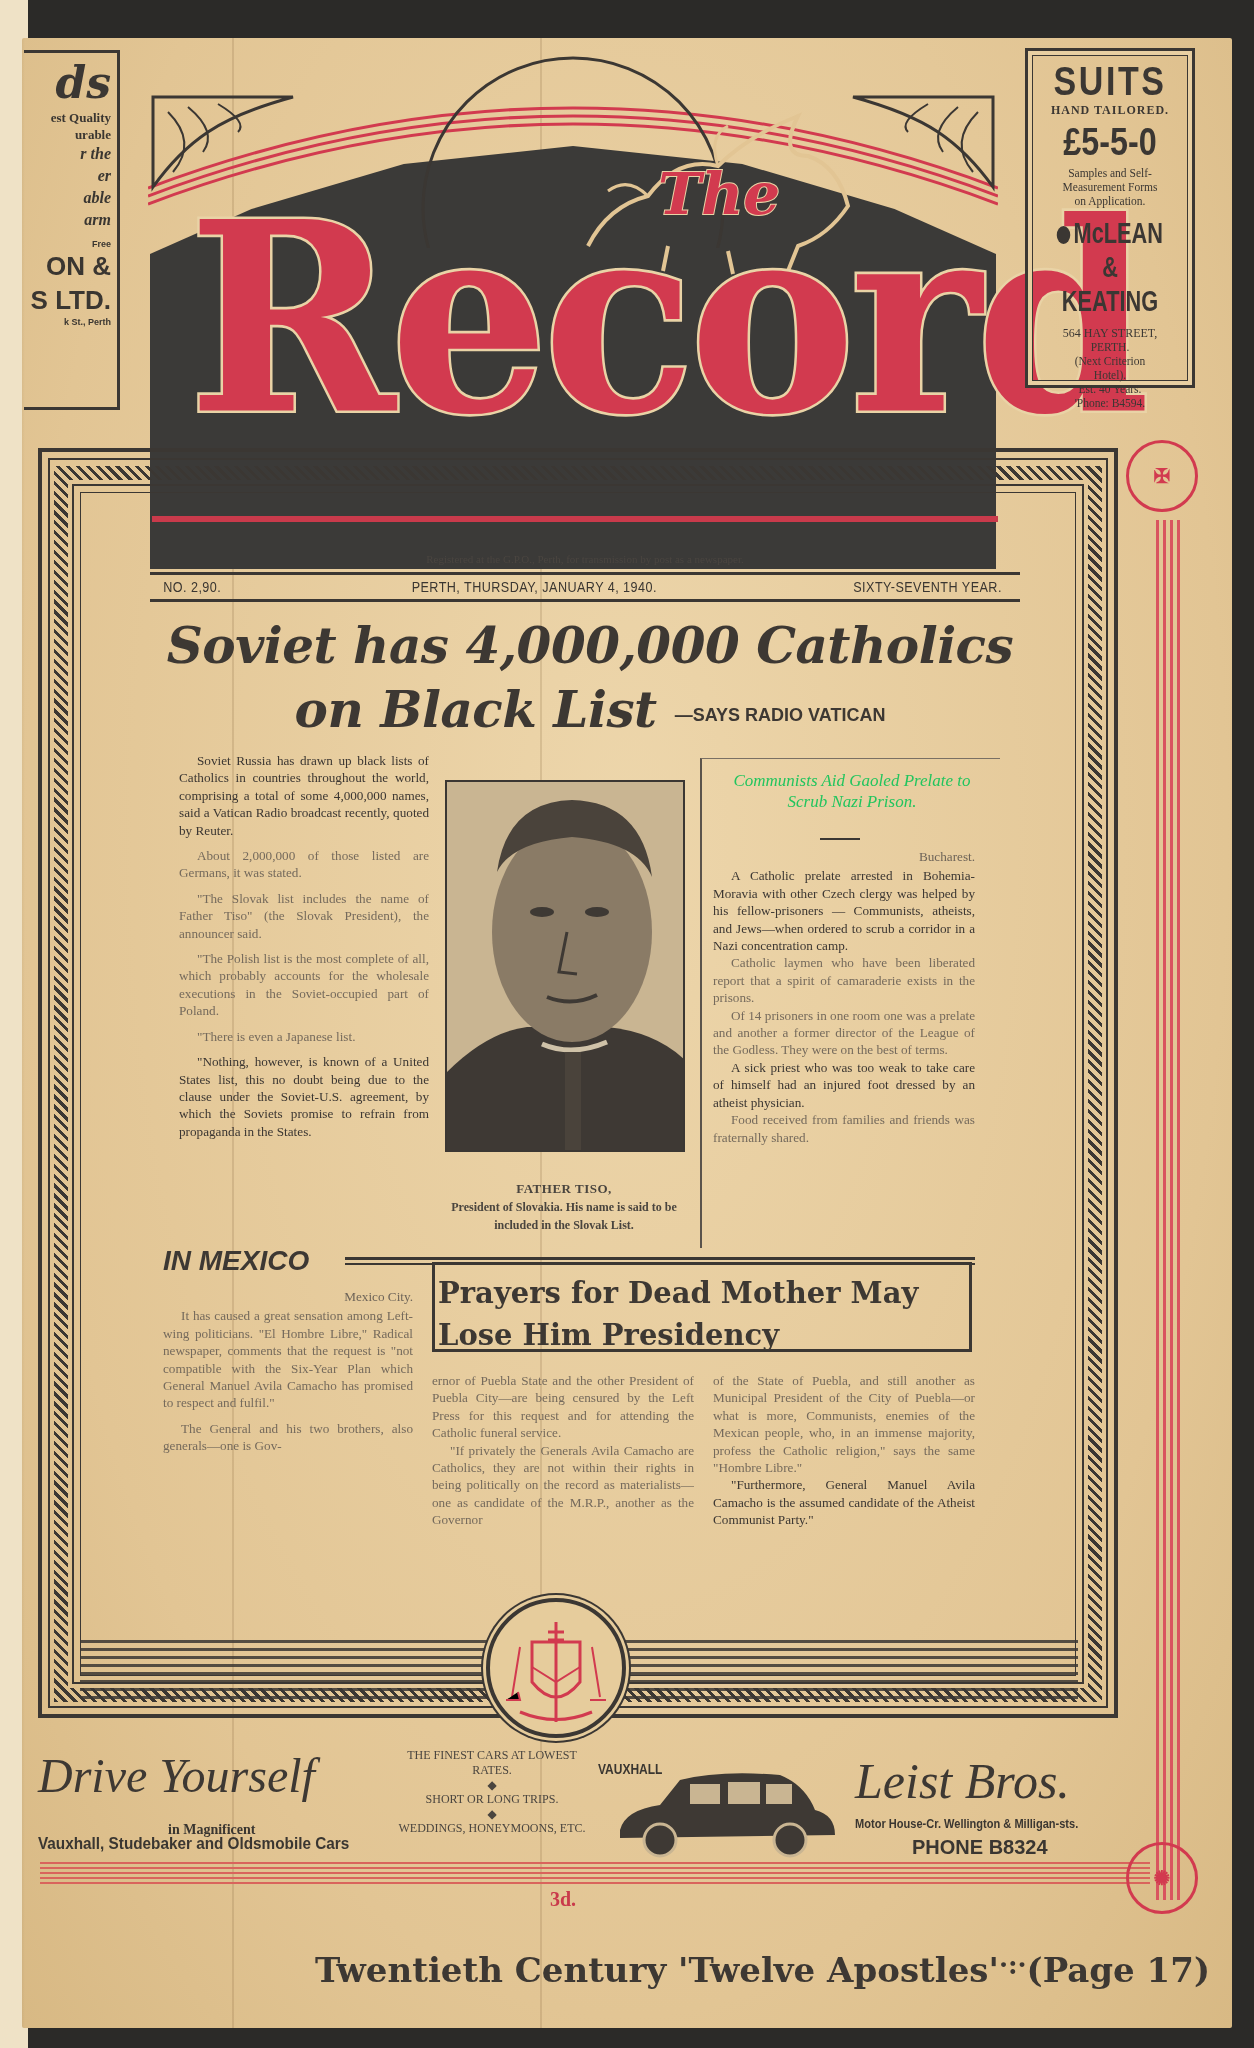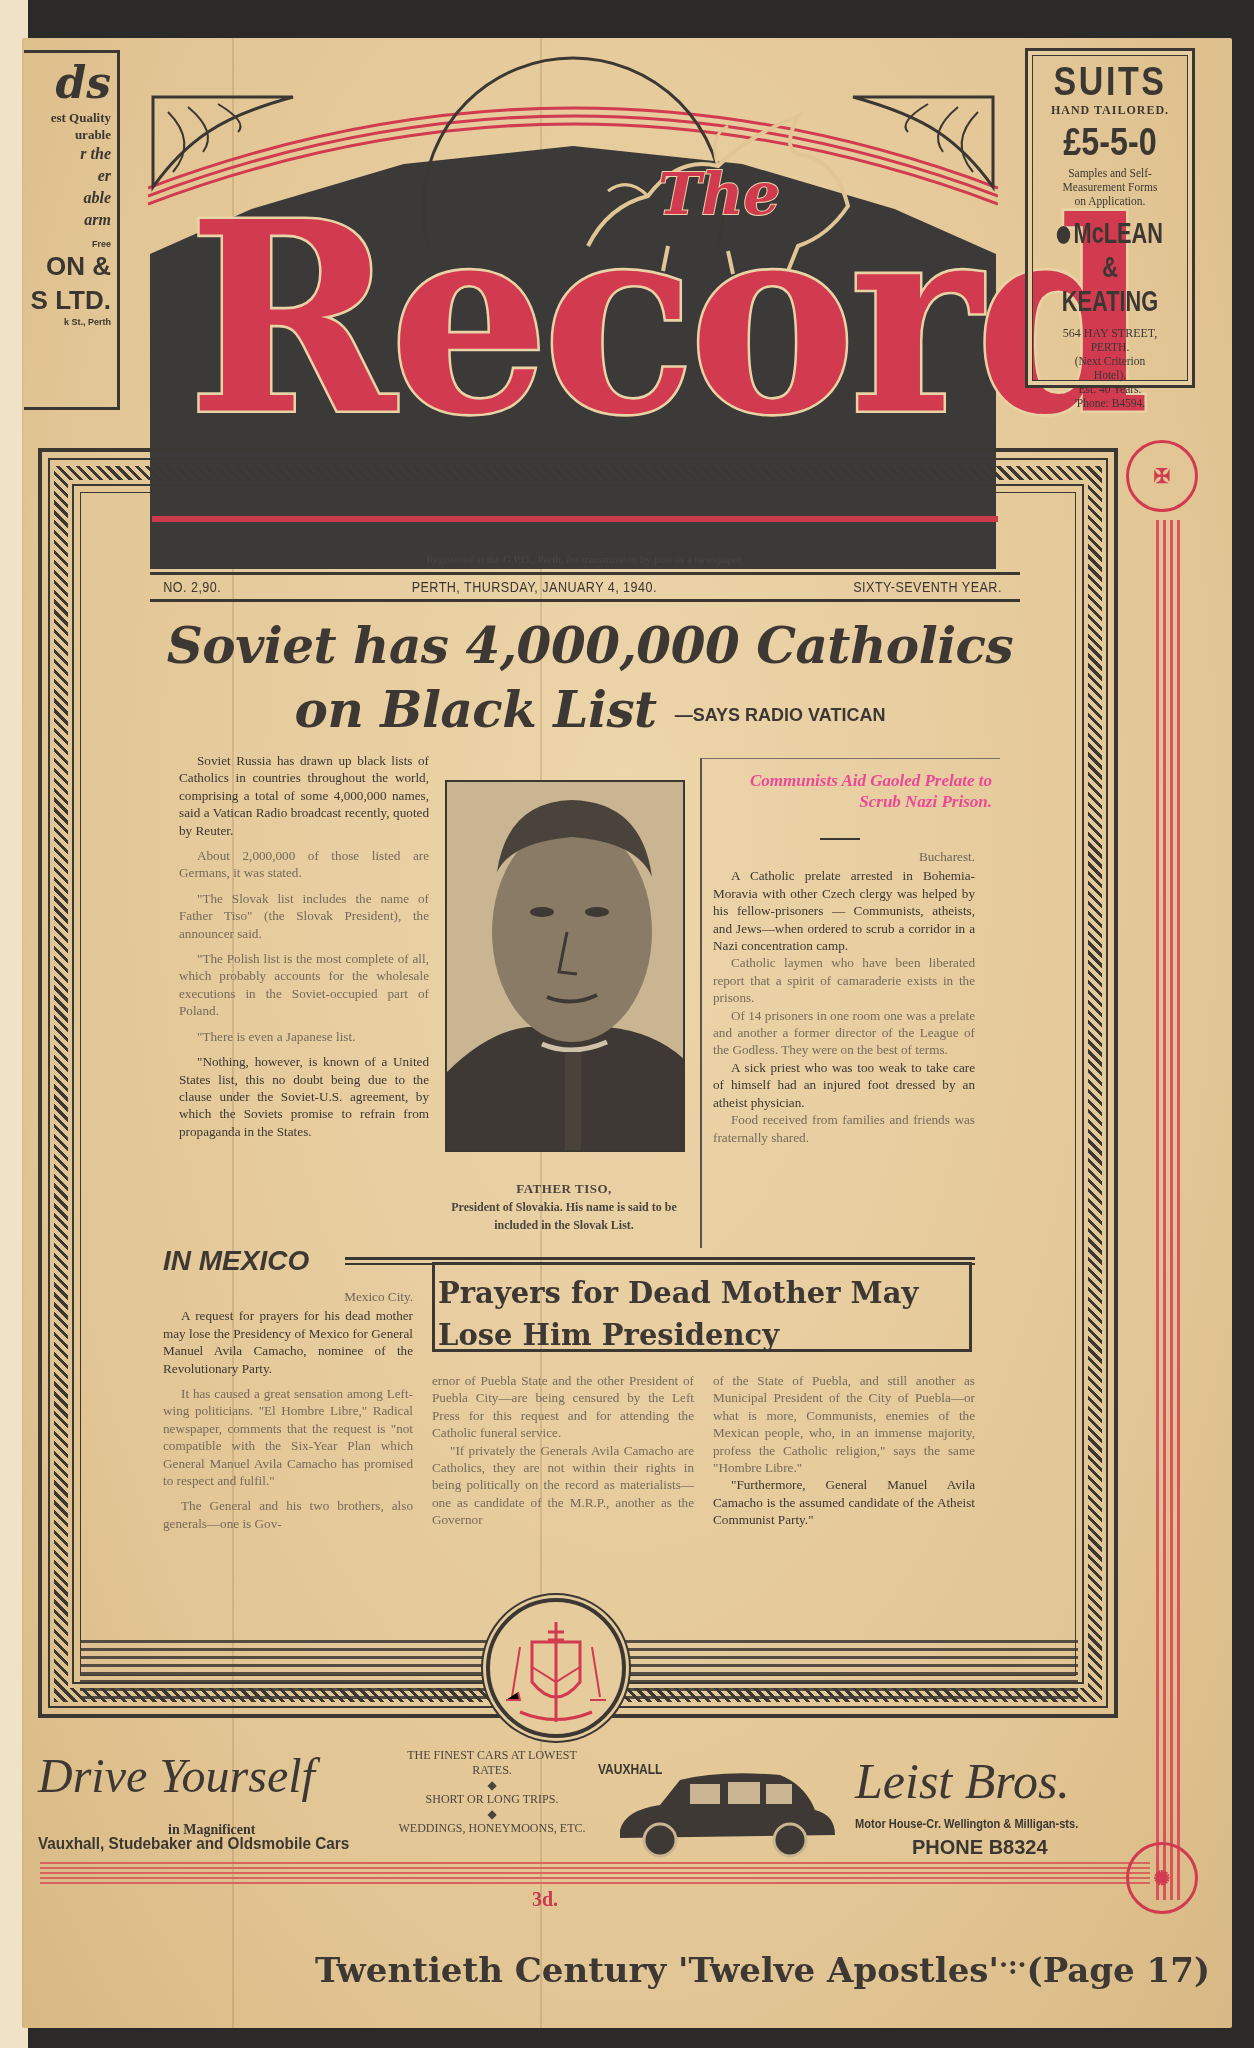--- a/index.html
+++ b/index.html
@@ -84,21 +84,21 @@
   .col p.dark { color: #3b3632; }
   .col p.light { color: #756a5c; }
   .col .place { text-align: right; text-indent: 0; margin-bottom: 2px; color: #6e6458; }
 
   .photo-box { position: absolute; left: 445px; top: 780px; width: 240px; height: 372px; border: 2px solid #3b3733; overflow: hidden;
     background: #b8a688; }
   .caption { position: absolute; left: 430px; top: 1180px; width: 268px; text-align: center; font-size: 12px; line-height: 18px; font-weight: bold; color: #4a453f; }
   .caption .name { font-size: 13px; letter-spacing: 0.5px; }
 
   .side-box { position: absolute; left: 700px; top: 758px; width: 300px; height: 490px; border-left: 2px solid #5a534b; border-top: 1px solid #7a7064; }
-  .side-head { position: absolute; left: 712px; top: 770px; width: 280px; text-align: right; font-style: italic; font-weight: bold; font-size: 17px; line-height: 21px; color: #ec4899; }
+  .side-head { position: absolute; left: 712px; top: 770px; width: 280px; text-align: center; font-style: italic; font-weight: normal; font-size: 17px; line-height: 21px; color: #22c55e; }
   .side-rule { position: absolute; left: 820px; top: 840px; width: 40px; height: 2px; background: #3b3733; }
 
   .mexico-head { position: absolute; left: 163px; top: 1245px; font-family: "Liberation Sans", sans-serif; font-style: italic; font-weight: bold; font-size: 28px; color: #3d3833; }
   .mexico-rule { position: absolute; left: 345px; top: 1257px; width: 630px; height: 8px; border-top: 3px solid #3b3733; border-bottom: 2px solid #3b3733; }
 
   .prayer-box { position: absolute; left: 432px; top: 1262px; width: 540px; height: 90px; border: 3px solid #3b3733; }
   .prayer-head { position: absolute; left: 438px; top: 1272px; width: 530px; text-align: left; font-family: "DejaVu Serif", serif; font-weight: bold; font-size: 29px; line-height: 42px; color: #3d3833; }
 
   .bottom-crest { position: absolute; left: 486px; top: 1598px; width: 140px; height: 140px; border-radius: 50%; border: 4px solid #3b3733; background: #e6cc9c; box-shadow: 0 0 0 3px #e6cc9c, 0 0 0 5px #3b3733; }
   .crest-bars { position: absolute; left: 80px; top: 1640px; width: 998px; height: 60px;
@@ -108,21 +108,21 @@
   .drive { position: absolute; left: 38px; top: 1748px; font-style: italic; font-size: 48px; color: #3d3833; }
   .drive-sub1 { position: absolute; left: 168px; top: 1810px; font-weight: bold; font-size: 14px; margin-top: 12px; }
   .drive-sub2 { position: absolute; left: 38px; top: 1834px; font-family: "Liberation Sans", sans-serif; font-weight: bold; font-size: 17px; transform: scaleX(0.9); transform-origin: left; }
   .finest { position: absolute; left: 392px; top: 1748px; width: 200px; text-align: center; font-size: 12px; line-height: 15px; color: #4a453f; }
   .finest .diamond { font-size: 12px; line-height: 14px; }
   .vauxhall { position: absolute; left: 598px; top: 1760px; font-family: "Liberation Sans", sans-serif; font-weight: bold; font-size: 15px; transform: scaleX(0.8); transform-origin: left; }
   .car { position: absolute; left: 610px; top: 1760px; width: 230px; height: 100px; }
   .leist { position: absolute; left: 855px; top: 1752px; font-style: italic; font-size: 50px; color: #3d3833; }
   .leist-sub { position: absolute; left: 855px; top: 1816px; font-family: "Liberation Sans", sans-serif; font-weight: bold; font-size: 13px; transform: scaleX(0.85); transform-origin: left; }
   .leist-phone { position: absolute; left: 912px; top: 1836px; font-family: "Liberation Sans", sans-serif; font-weight: bold; font-size: 20px; }
-  .price3d { position: absolute; left: 532px; top: 1888px; color: #c93a4b; font-weight: bold; font-size: 20px; }
+  .price3d { position: absolute; left: 550px; top: 1888px; color: #c93a4b; font-weight: bold; font-size: 20px; }
   .teaser { position: absolute; left: 30px; top: 1950px; width: 1180px; display: flex; justify-content: flex-end; font-family: "DejaVu Serif", serif; font-weight: bold; font-size: 34px; color: #3d3833; }
   .teaser .sep { font-size: 26px; }
 </style>
 </head>
 <body>
 
 <div class="left-strip"></div>
 <div class="paper"></div>
 <div class="fold" style="left:232px"></div>
 <div class="fold" style="left:540px"></div>
@@ -248,21 +248,20 @@
 <div class="mexico-head">IN MEXICO</div>
 <div class="mexico-rule"></div>
 <div class="prayer-box"></div>
 <div class="prayer-head">
   <div>Prayers for Dead Mother May</div>
   <div>Lose Him Presidency</div>
 </div>
 
 <div class="col" style="left:163px;top:1288px;width:250px">
   <p class="place">Mexico City.</p>
-  <p class="dark">A request for prayers for his dead mother may lose the Presidency of Mexico for General Manuel Avila Camacho, nominee of the Revolutionary Party.</p>
   <p class="light">It has caused a great sensation among Left-wing politicians. "El Hombre Libre," Radical newspaper, comments that the request is "not compatible with the Six-Year Plan which General Manuel Avila Camacho has promised to respect and fulfil."</p>
   <p class="light">The General and his two brothers, also generals—one is Gov-</p>
 </div>
 <div class="col" style="left:432px;top:1372px;width:262px">
   <p class="light" style="text-indent:0;margin-bottom:0">ernor of Puebla State and the other President of Puebla City—are being censured by the Left Press for this request and for attending the Catholic funeral service.</p>
   <p class="light">"If privately the Generals Avila Camacho are Catholics, they are not within their rights in being politically on the record as materialists—one as candidate of the M.R.P., another as the Governor</p>
 </div>
 <div class="col" style="left:713px;top:1372px;width:262px">
   <p class="light" style="text-indent:0;margin-bottom:0">of the State of Puebla, and still another as Municipal President of the City of Puebla—or what is more, Communists, enemies of the Mexican people, who, in an immense majority, profess the Catholic religion," says the same "Hombre Libre."</p>
   <p class="dark">"Furthermore, General Manuel Avila Camacho is the assumed candidate of the Atheist Communist Party."</p>

